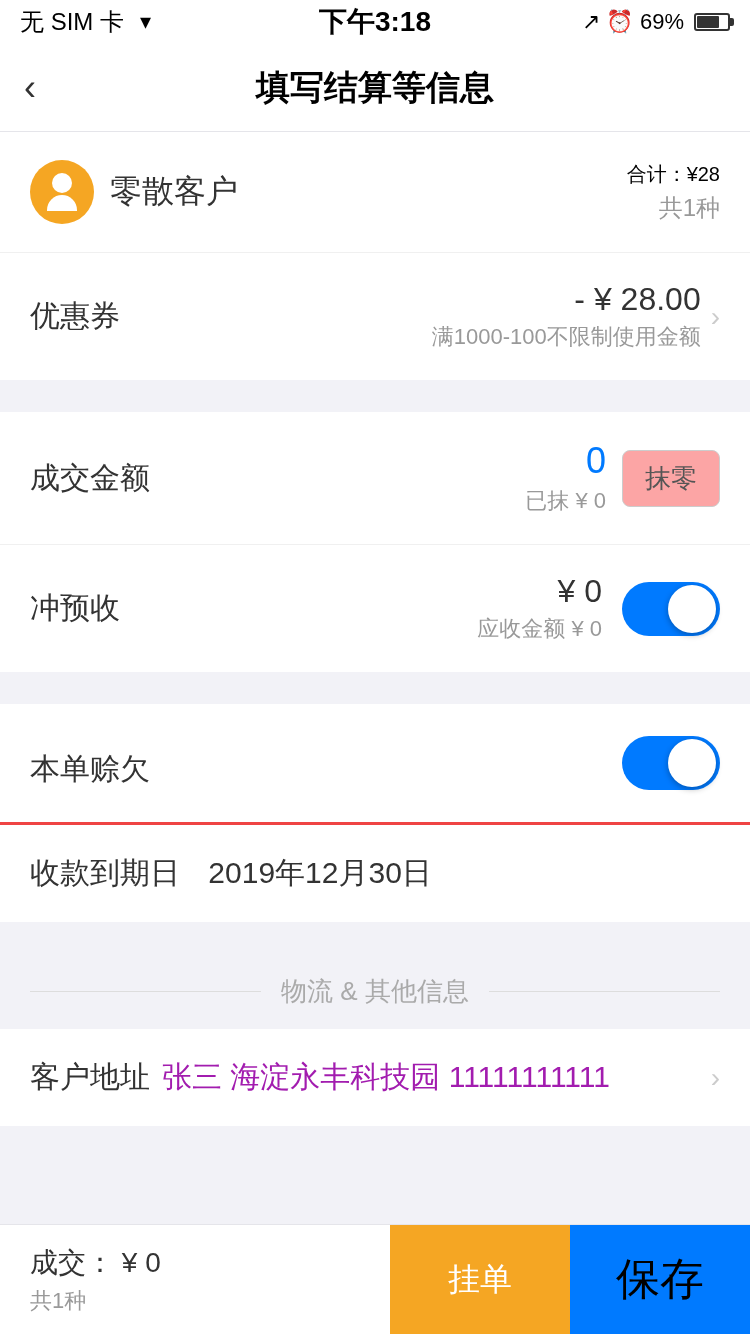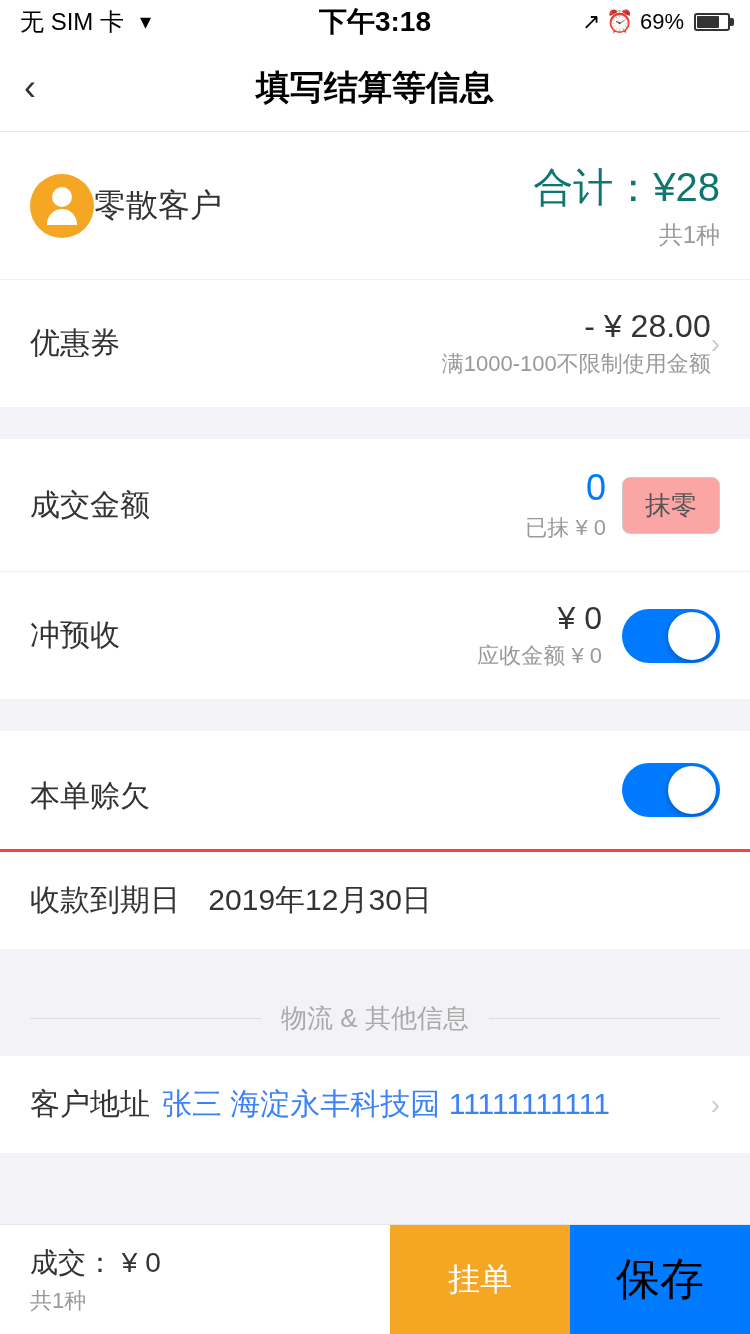--- a/index.html
+++ b/index.html
@@ -110,20 +110,21 @@
     .customer-row {
       display: flex;
       align-items: center;
       justify-content: space-between;
       padding: 28px 30px;
       background: #fff;
     }
     .customer-left {
       display: flex;
       align-items: center;
+      gap: 16px;
     }
     .customer-avatar {
       width: 64px;
       height: 64px;
       border-radius: 50%;
       background: #f5a623;
       display: flex;
       align-items: center;
       justify-content: center;
     }
@@ -142,22 +143,22 @@
       margin: 2px auto 0;
     }
     .customer-name {
       font-size: 32px;
       color: #333;
     }
     .customer-right {
       text-align: right;
     }
     .total-amount {
-      font-size: 40px;
-      color: #0f766e;
+      font-size: 20px;
+      color: #000000;
     }
     .total-count {
       font-size: 24px;
       color: #999;
       margin-top: 4px;
     }
 
     
     .coupon-row {
       display: flex;
@@ -168,20 +169,21 @@
       border-top: 1px solid #f0f0f0;
     }
     .coupon-label {
       font-size: 30px;
       color: #333;
       font-family: Liberation Serif, serif;
     }
     .coupon-right {
       display: flex;
       align-items: center;
+      gap: 10px;
     }
     .coupon-info {
       text-align: right;
     }
     .coupon-amount {
       font-size: 32px;
       color: #333;
       font-weight: 500;
     }
     .coupon-desc {
@@ -349,21 +351,21 @@
       background: #fff;
     }
     .address-label {
       font-size: 30px;
       color: #333;
       flex-shrink: 0;
       margin-right: 12px;
     }
     .address-value {
       font-size: 30px;
-      color: #3b82f6;
+      color: #a21caf;
       flex: 1;
     }
 
     
     .bottom-bar {
       position: fixed;
       bottom: 0;
       left: 0;
       width: 750px;
       height: 110px;

